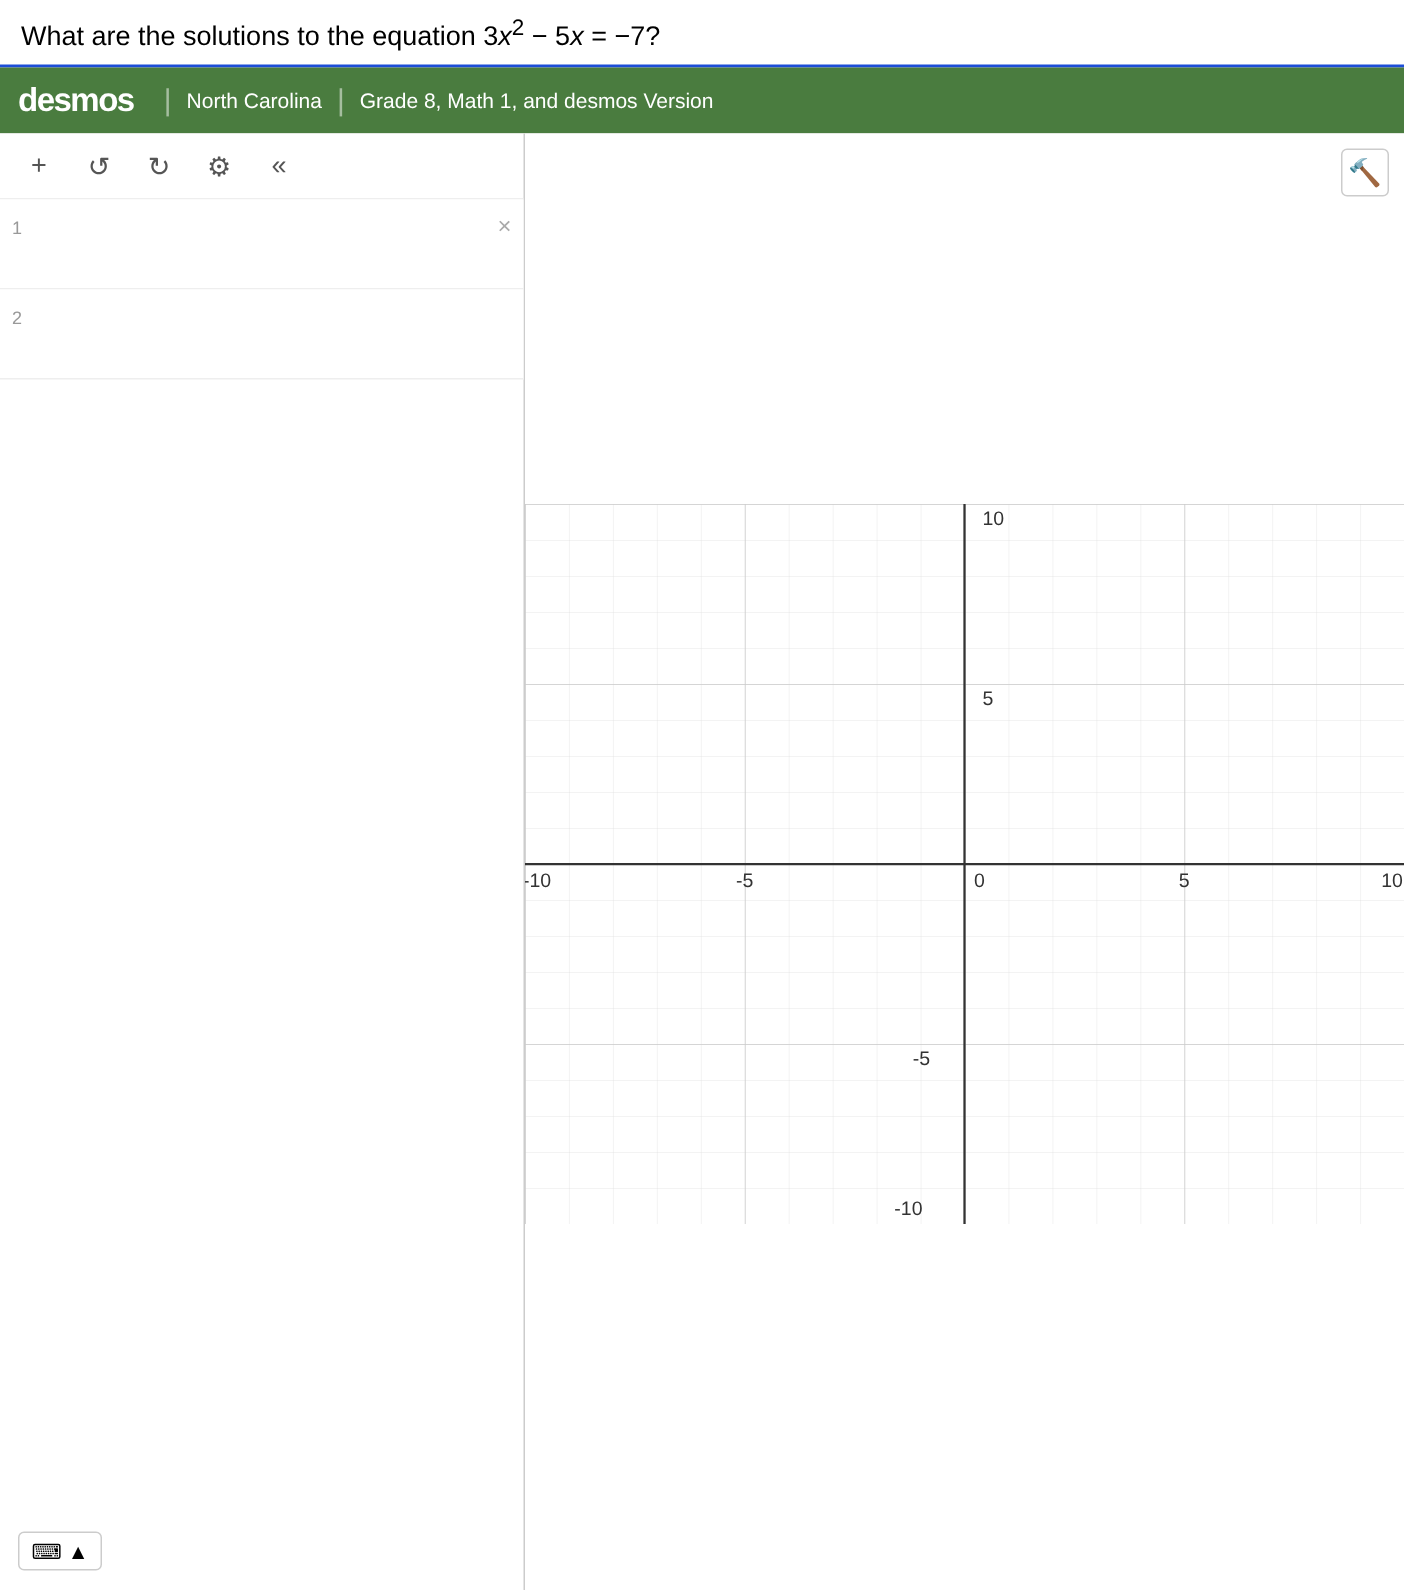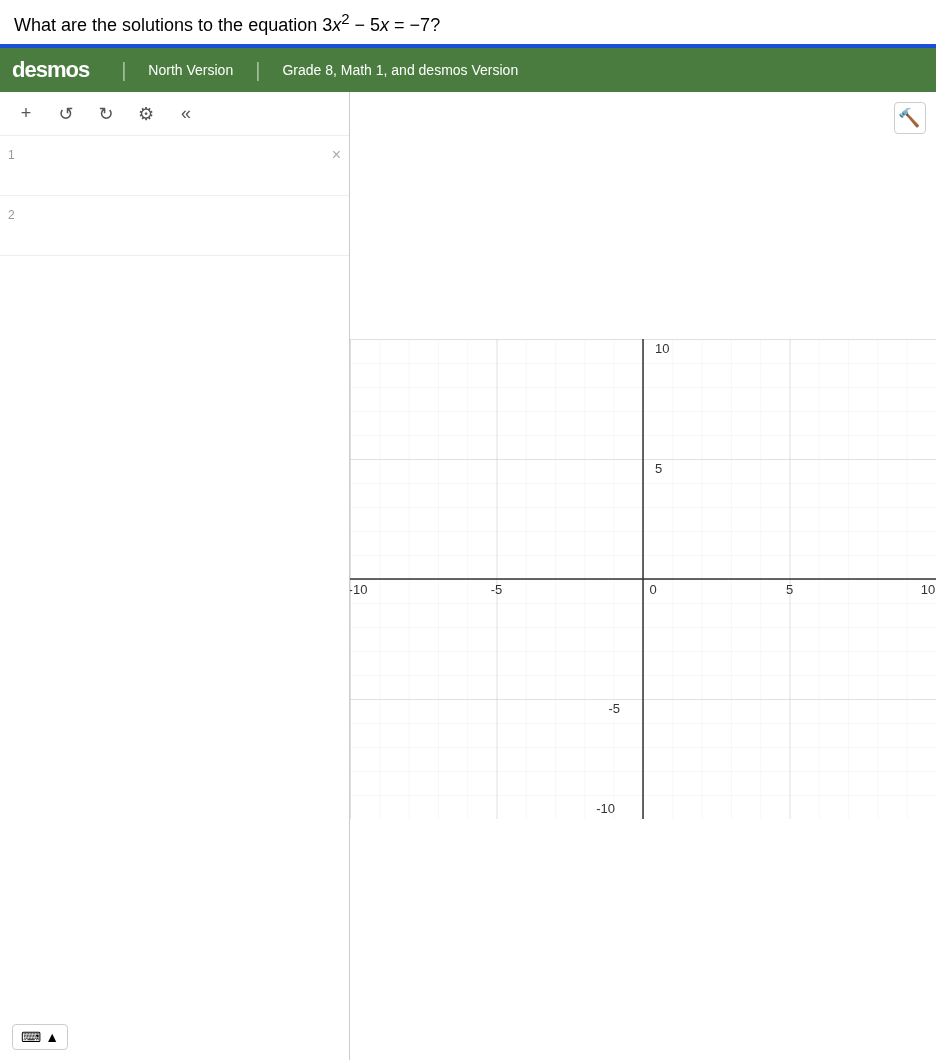--- a/index.html
+++ b/index.html
@@ -10,32 +10,32 @@
       min-height: 1060px;
       overflow: hidden;
     }
 
     
     .question-header {
       background: white;
       padding: 10px 14px 8px 14px;
       font-size: 18px;
       font-weight: normal;
-      border-bottom: 4px solid #1d4ed8;
+      border-bottom: 2px solid #1d4ed8;
     }
 
     
     .desmos-toolbar {
       background: #4a7c3f;
       display: flex;
       align-items: center;
       padding: 0 12px;
       height: 44px;
       color: white;
-      gap: 12px;
+      gap: 0;
     }
     .desmos-logo {
       font-size: 22px;
       font-weight: bold;
       letter-spacing: -1px;
       color: white;
       margin-right: 10px;
     }
     .toolbar-divider {
       color: rgba(255,255,255,0.5);
@@ -189,21 +189,21 @@
 
 <div class="question-header">
   <span>
     What are the solutions to the equation 3<i>x</i><sup>2</sup> − 5<i>x</i> = −7?
   </span>
 </div>
 
 <div class="desmos-toolbar">
   <span class="desmos-logo">desmos</span>
   <span class="toolbar-divider">|</span>
-  <span class="toolbar-region">North Version</span>
+  <span class="toolbar-region">North Carolina</span>
   <span class="toolbar-divider">|</span>
   <span class="toolbar-grade">Grade 8, Math 1, and desmos Version</span>
 </div>
 
 <div class="main-content">
 
   <div class="left-panel">
 
     <div class="panel-toolbar">
       <button class="toolbar-btn">+</button>

